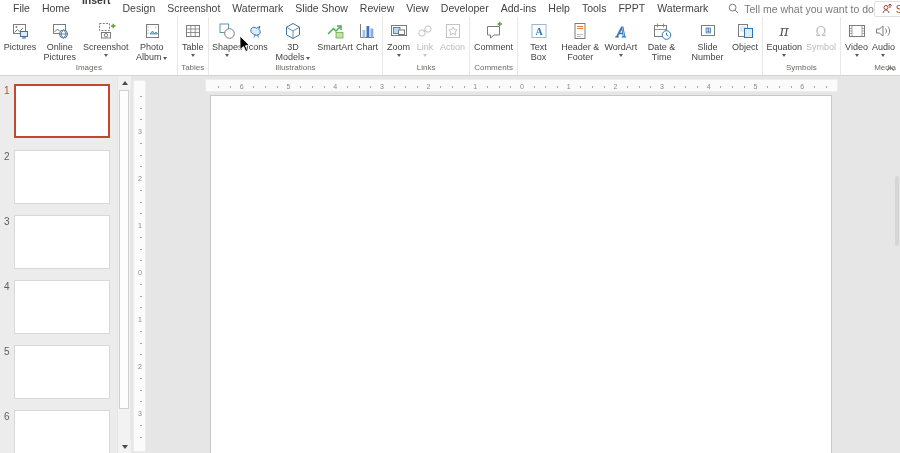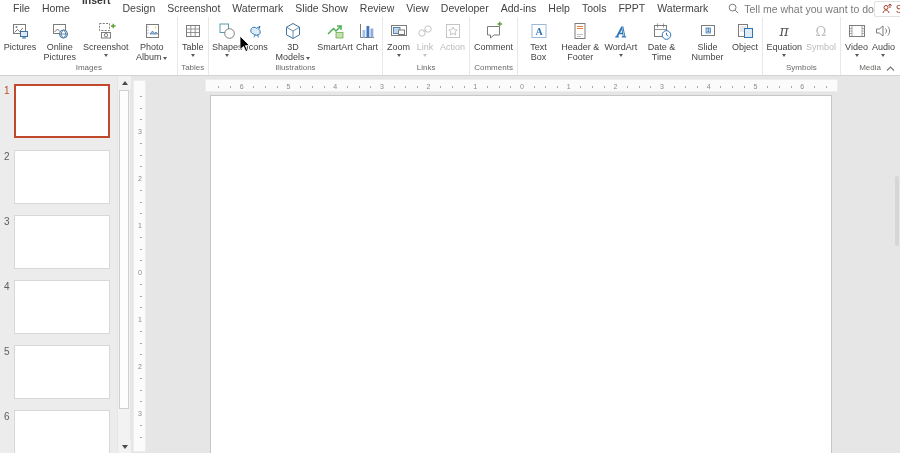--- a/index.html
+++ b/index.html
@@ -15,21 +15,21 @@
     font-size:10.5px; white-space:nowrap; }
   #topbar-spacer { flex:1; }
   .topbtn { display:flex; align-items:center; gap:4px; font-size:10.5px; color:#A33E2A;
     border:1px solid #E3E0DE; border-radius:2px; padding:1px 7px; margin-right:6px;
     background:#fff; white-space:nowrap; }
 
   
   #ribbon { position:absolute; left:0; top:17px; width:900px; height:59px; background:#fff;
     border-bottom:1px solid #D5D2CF; display:flex; align-items:stretch; padding:0 1px; }
   .g { display:flex; flex-direction:column; border-right:1px solid #EAE8E6; padding:0 1px; }
-  .g:last-of-type { border-right:none; }
+  .g:last-of-type { border-right:none;align-items:flex-end; }
   .gb { flex:1; display:flex; align-items:flex-start; padding:1px 1px 0; }
   .gl { font-size:8px; color:#6b6a68; text-align:center; padding:0 2px 3px; white-space:nowrap; }
   .b { display:flex; flex-direction:column; align-items:center; min-width:26px; max-width:46px;
     padding:1px 2px 0; cursor:default; }
   .b .ic { width:20px; height:20px; margin-top:2px; flex:none; }
   .lbl { font-size:9px; line-height:1.12; text-align:center; color:#444; margin-top:1px; }
   .car { display:inline-block; width:0; height:0; border:2.8px solid transparent;
     border-top:3.2px solid #5a5a5a; border-bottom:none; margin-left:2px; }
   .car.below { display:block; margin:2px auto 0; }
   .dis .lbl { color:#BDBBB9; }

